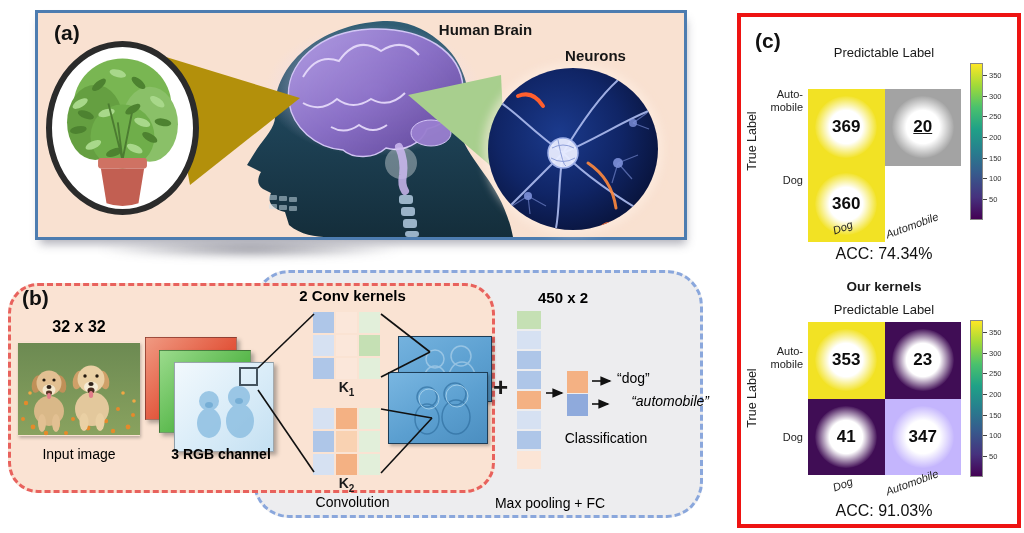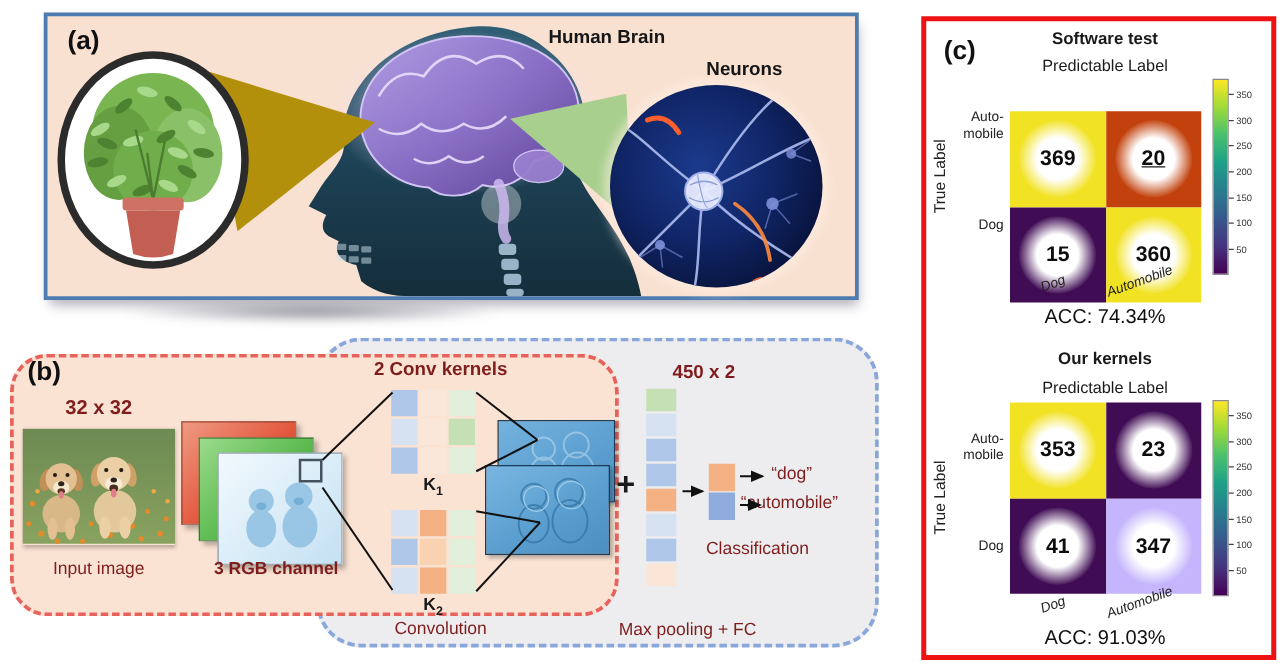--- a/index.html
+++ b/index.html
@@ -24,21 +24,21 @@
   .cap-bold { font-weight:bold; font-size:15px; color:#161616; text-align:center; z-index:5; }
   .cap-brain { left:380px; top:8px; width:135px; }
   .cap-neurons { left:500px; top:34px; width:115px; }
 
   
   .blue-box { left:253px; top:270px; width:450px; height:248px; background:#ededef;
               border:3px dashed #8aa7dc; border-radius:36px; z-index:1; }
   .red-box { left:8px; top:283px; width:487px; height:210px; background:#fae3d3;
              border:3px dashed #e8625d; border-radius:30px; z-index:2; }
   .pb-label { left:22px; top:286px; z-index:3; }
-  .pb-text { position:absolute; z-index:6; font-size:14px; color:#7f1d1d; text-align:center; }
+  .pb-text { position:absolute; z-index:6; font-size:14px; color:#000000; text-align:center; }
   .bold15 { font-weight:bold; font-size:15px; }
   .bold16 { font-weight:bold; font-size:16px; }
 
   .dogs-photo { left:18px; top:342px; width:122px; height:94px; z-index:3; box-shadow:1px 2px 3px rgba(0,0,0,.25); }
   .chan { position:absolute; z-index:3; box-shadow:3px 3px 4px rgba(40,40,40,.35); border:1px solid rgba(60,60,60,.4); }
   .chan-red { left:145px; top:337px; width:92px; height:83px; background:linear-gradient(135deg,#f09a82 0%,#e2563c 55%,#c8402a 100%); }
   .chan-green { left:159px; top:350px; width:92px; height:83px; background:linear-gradient(135deg,#9bdb8c 0%,#55b648 60%,#3e9a33 100%); z-index:4; }
   .chan-blue { left:174px; top:362px; width:100px; height:90px; background:linear-gradient(135deg,#f2f9fd 0%,#d9ecf8 55%,#c4e0f2 100%); z-index:5; }
   .zoom-square { position:absolute; left:64px; top:4px; width:19px; height:19px; border:2px solid #44535e; z-index:6; }
 
@@ -371,21 +371,21 @@
       <div class="fcell" style="background: rgb(244, 177, 131);"></div>
       <div class="fcell" style="background: rgb(214, 225, 242);"></div>
       <div class="fcell" style="background: rgb(174, 198, 232);"></div>
       <div class="fcell" style="background: rgb(251, 229, 214);"></div>
     </div>
   <div class="abs output-col">
       <div class="ocell" style="background: rgb(244, 177, 131);"></div>
       <div class="ocell" style="background: rgb(143, 170, 220);"></div>
     </div>
   <div class="pb-text" style="left:617px; top:370px; width:60px; text-align:left;">“dog”</div>
-  <div class="pb-text" style="left:584px; top:393px; width:95px; text-align:center;">“automobile”</div>
+  <div class="pb-text" style="left:614px; top:393px; width:95px; text-align:right;font-style:italic;">“automobile”</div>
   <div class="pb-text" style="left:556px; top:430px; width:100px;">Classification</div>
   <div class="pb-text" style="left:486px; top:495px; width:128px;">Max pooling + FC</div>
 
   <svg class="abs overlay" viewBox="0 0 1024 533">
     <defs>
       <marker id="ah" markerWidth="8" markerHeight="8" refX="6" refY="3" orient="auto">
         <path d="M0,0 L7,3 L0,6 Z" fill="#111"></path>
       </marker>
     </defs>
     <g stroke="#111" stroke-width="1.6" fill="none">
@@ -397,34 +397,29 @@
       <line x1="381" y1="473" x2="432" y2="418"></line>
       <line x1="546" y1="393" x2="562" y2="393" marker-end="url(#ah)"></line>
       <line x1="592" y1="381" x2="610" y2="381" marker-end="url(#ah)"></line>
       <line x1="592" y1="404" x2="608" y2="404" marker-end="url(#ah)"></line>
     </g>
   </svg>
 
   <div class="abs panel-c">
     <div class="abs panel-label pc-label">(c)</div>
 
-    <div class="cm-title" style="top:6px;">Software test</div>
     <div class="cm-toplabel" style="top:28px;">Predictable Label</div>
     <div class="cm-grid" style="top:48px;margin-top:24px;">
       <div class="cm-cell" style="background: rgb(242, 226, 36);">
           <div class="glow"></div>
           <span class="cm-val">369</span>
         </div>
-      <div class="cm-cell" style="background: #c2410c; text-decoration: underline;">
+      <div class="cm-cell" style="background: #a3a3a3; text-decoration: underline;">
           <div class="glow"></div>
           <span class="cm-val">20</span>
-        </div>
-      <div class="cm-cell" style="background: rgb(64, 13, 85);">
-          <div class="glow"></div>
-          <span class="cm-val">15</span>
         </div>
       <div class="cm-cell" style="background: rgb(242, 226, 36);">
           <div class="glow"></div>
           <span class="cm-val">360</span>
         </div>
     </div>
     <div class="colorbar" style="top:46px;"></div>
     <div class="cbticks" style="top:46px;">
         <div class="cbtick" style="top: 7.89474%;">
           <span class="dash"></span>

